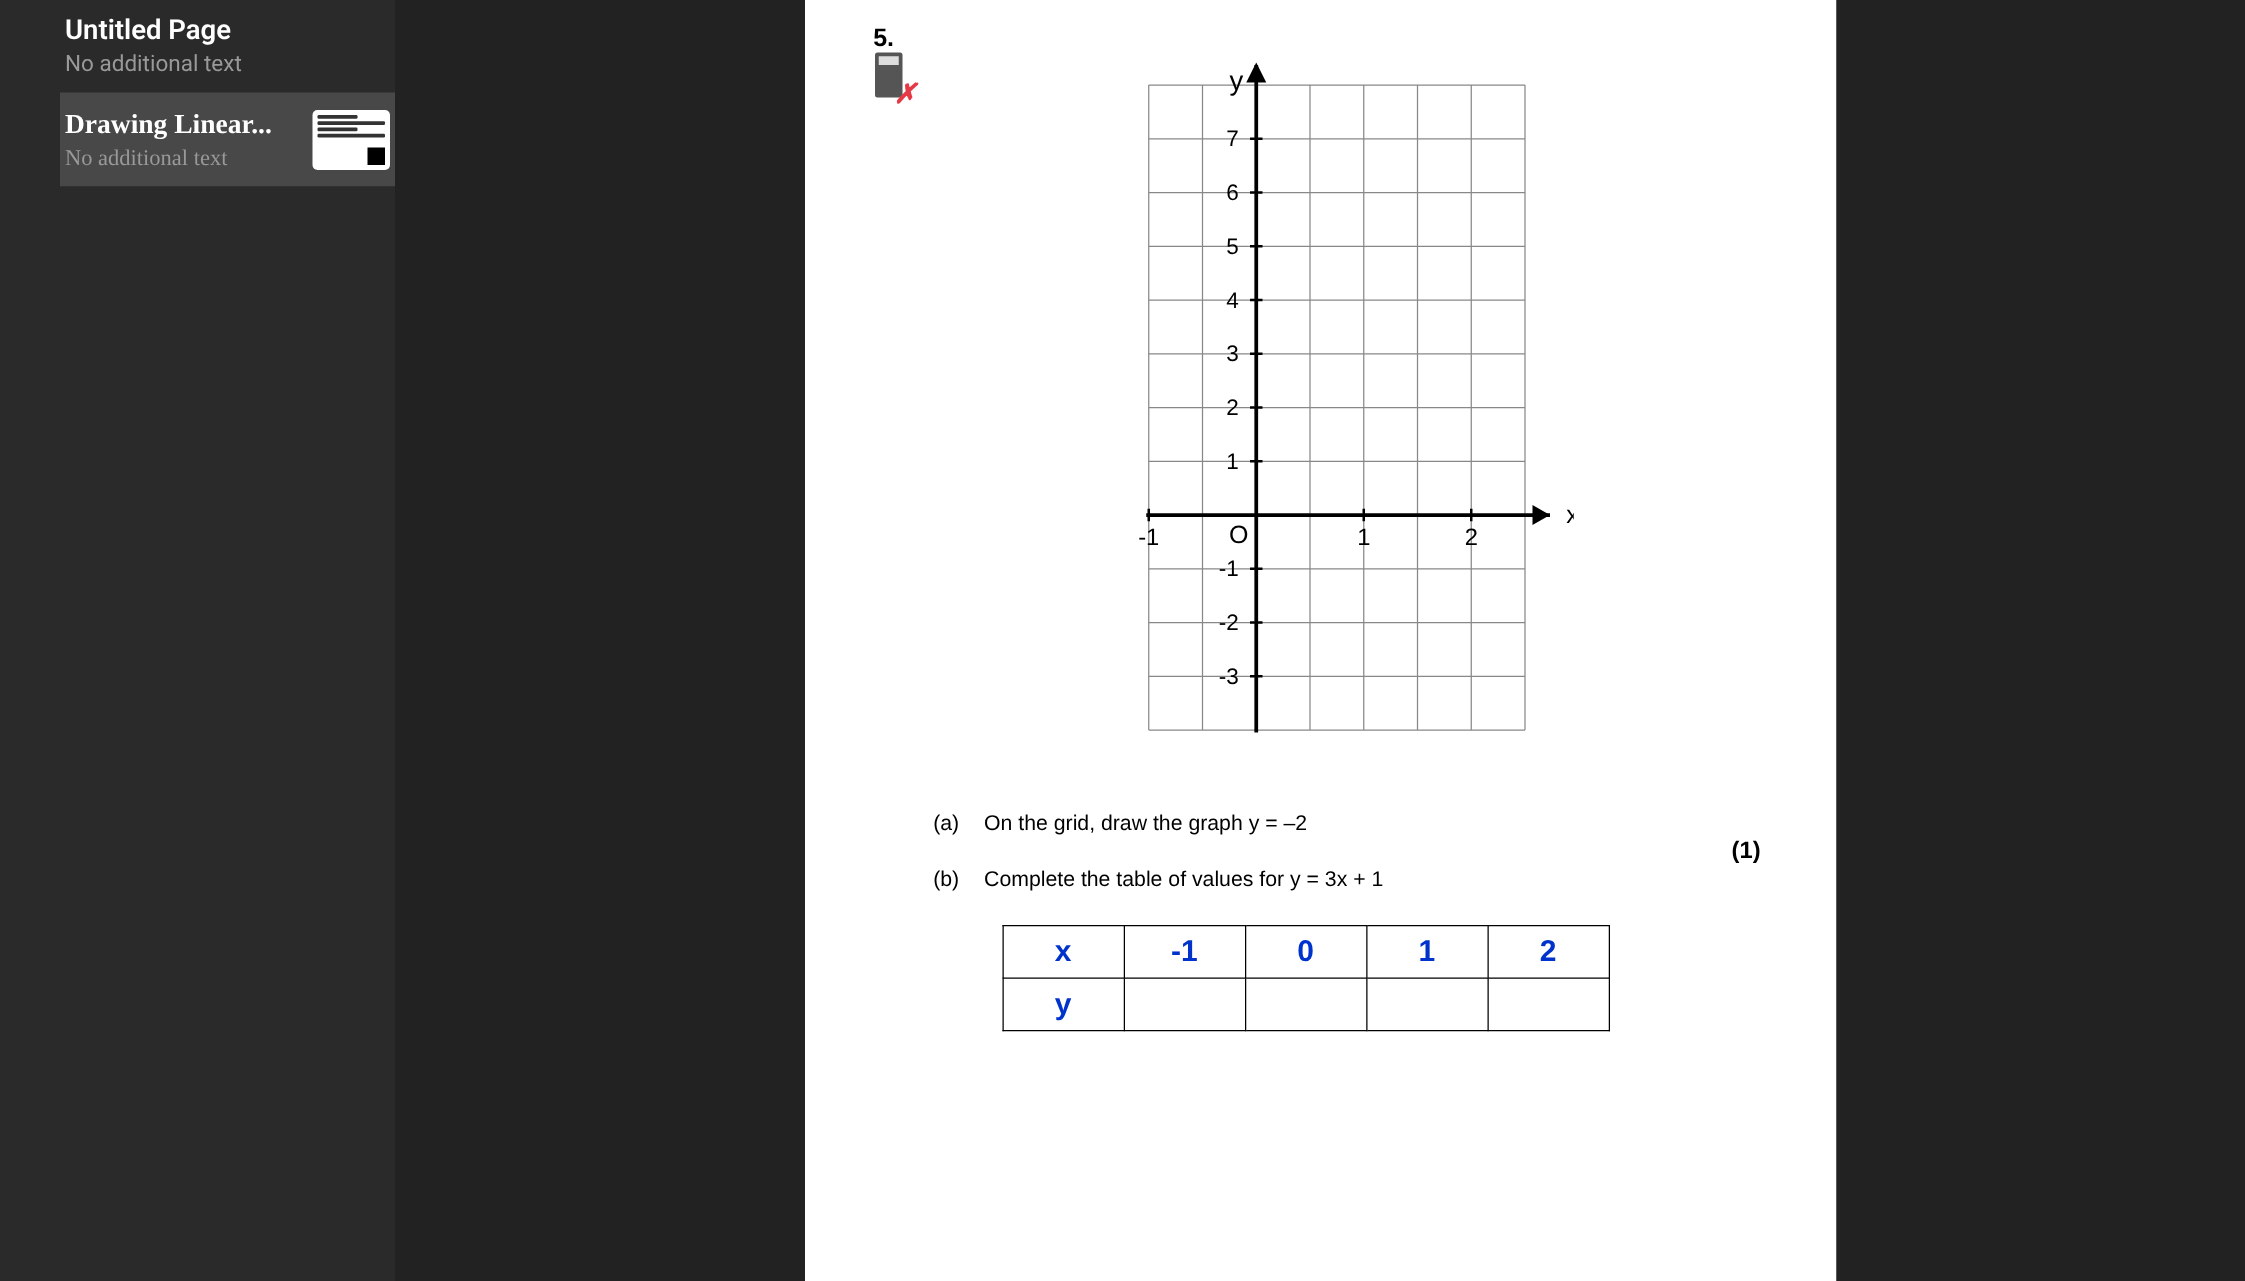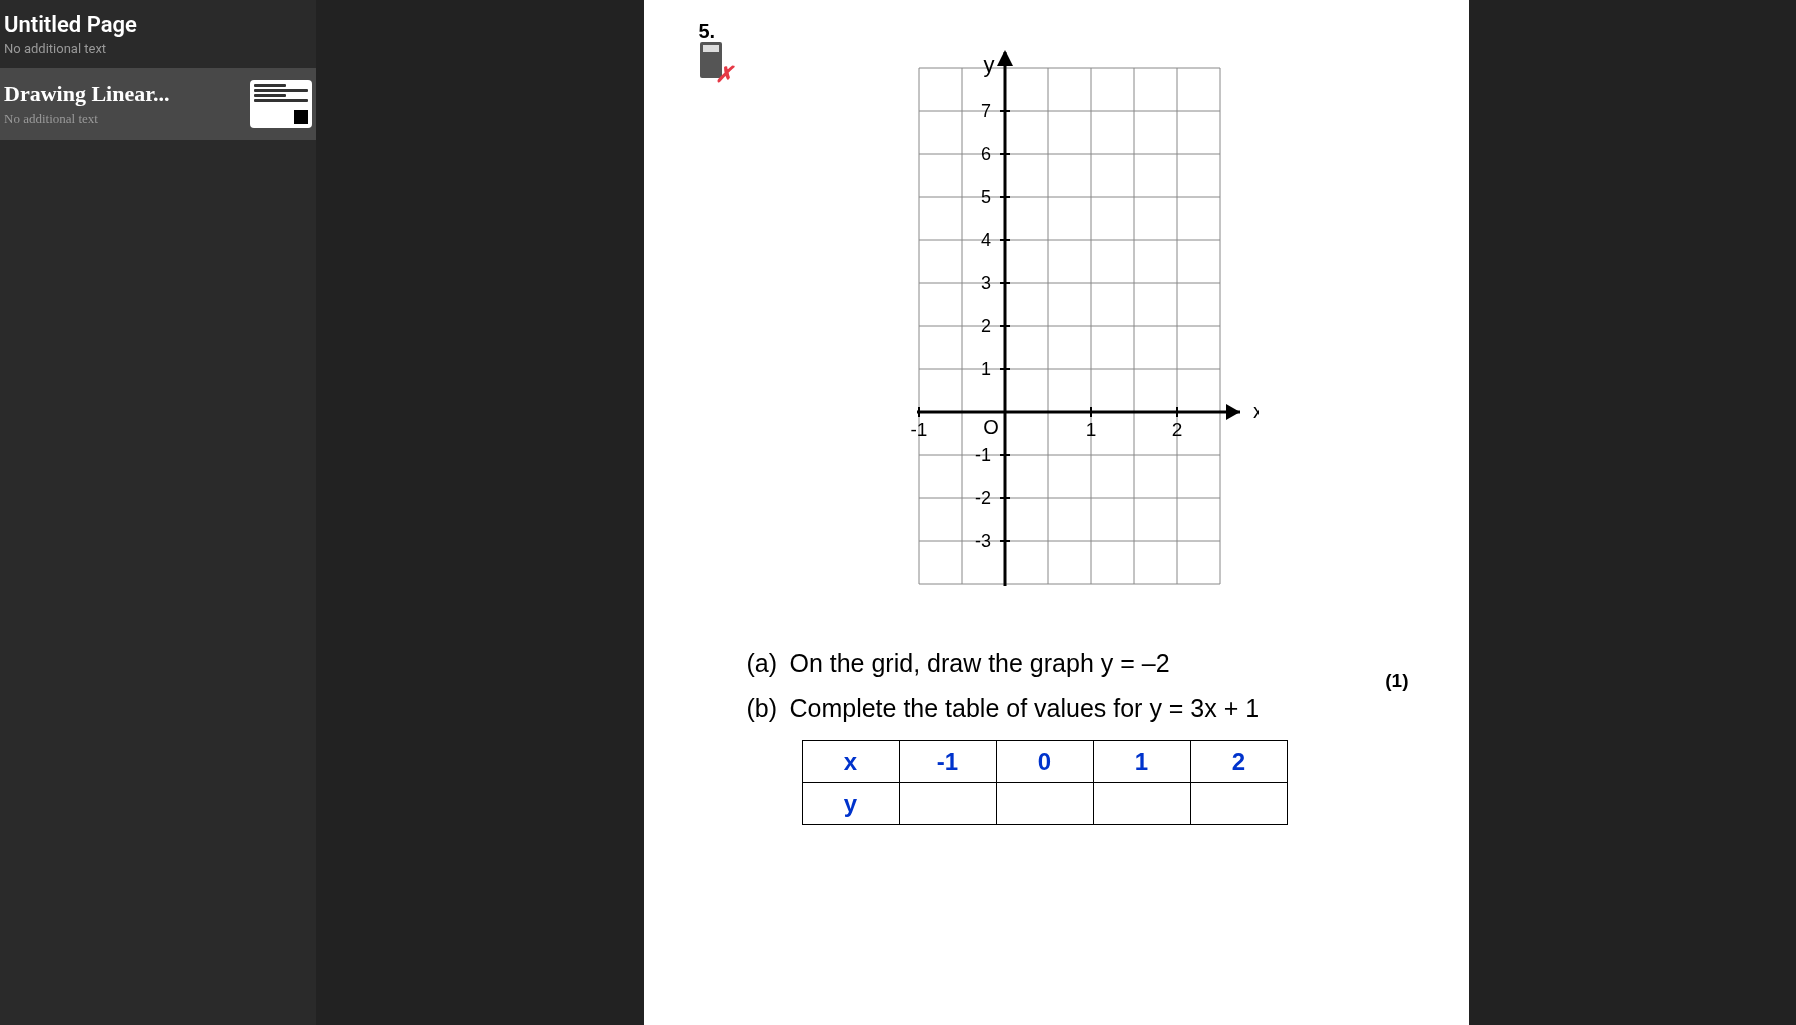--- a/index.html
+++ b/index.html
@@ -15,40 +15,41 @@
       width: 316px;
       background: #2a2a2a;
       flex-shrink: 0;
     }
     .sidebar-item {
       padding: 12px 4px;
       display: flex;
       justify-content: flex-end;
       align-items: center;
       cursor: pointer;
+      margin-left: 48px;
     }
     .sidebar-item.selected {
       background: #484848;
       font-family: Liberation Serif, serif;
     }
     .sidebar-text {
       flex: 1;
       overflow: hidden;
     }
     .sidebar-title {
       color: #fff;
       font-size: 22px;
       font-weight: 600;
       white-space: nowrap;
       overflow: hidden;
       text-overflow: ellipsis;
     }
     .sidebar-subtitle {
       color: #999;
-      font-size: 13px;
+      font-size: 18px;
       margin-top: 4px;
     }
     .sidebar-thumb {
       width: 62px;
       height: 48px;
       background: #fff;
       border-radius: 4px;
       margin-left: 10px;
       flex-shrink: 0;
       padding: 4px;
@@ -101,21 +102,21 @@
     .marks {
       position: absolute;
       right: 60px;
       top: 670px;
       font-size: 19px;
       font-weight: 700;
     }
     .part {
       position: absolute;
       left: 103px;
-      font-size: 25px;
+      font-size: 17px;
     }
     .part-a { top: 649px; }
     .part-b { top: 694px; }
     .part-label { display: inline-block; width: 36px; }
     
     .value-table {
       position: absolute;
       left: 158px;
       top: 740px;
       border-collapse: collapse;

